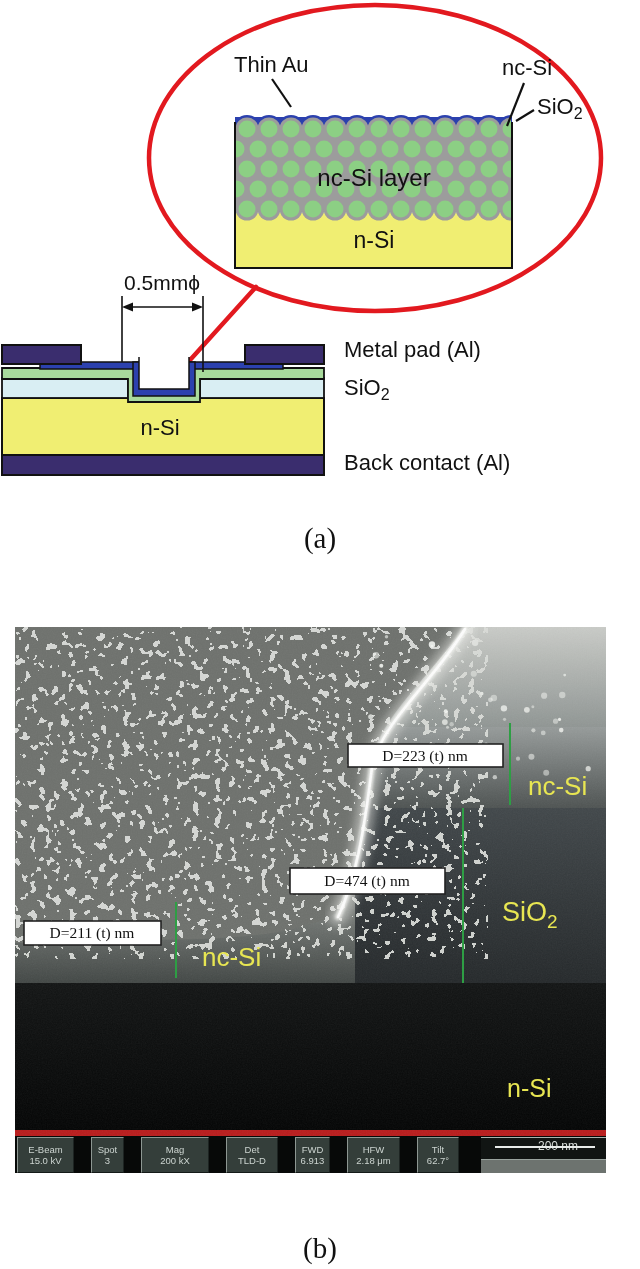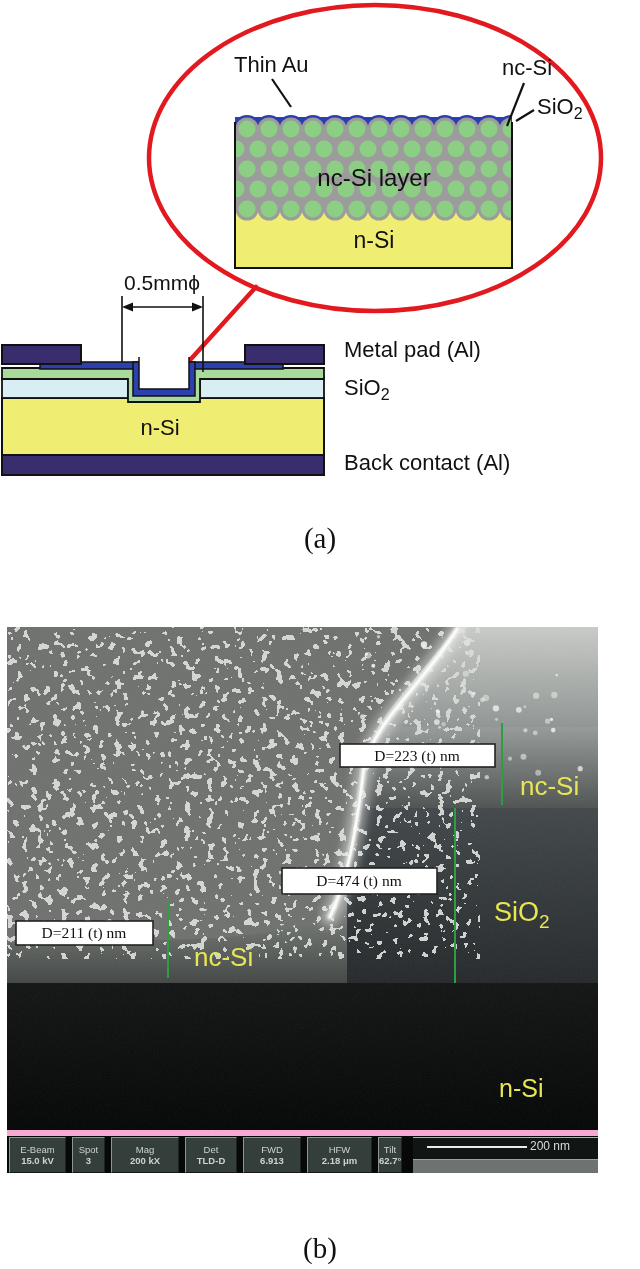--- a/index.html
+++ b/index.html
@@ -2,30 +2,30 @@
 <html><head>
 <meta charset="utf-8">
 <style>
   html,body{margin:0;padding:0;background:#fff;}
   #page{position:relative;width:640px;height:1269px;background:#ffffff;overflow:hidden;
         font-family:"Liberation Sans",sans-serif;}
   .abs{position:absolute;}
   .caption{width:100%;text-align:center;font-family:"Liberation Serif",serif;
            font-size:29px;color:#111;}
   
-  #sem{left:7px;top:627px;width:591px;height:546px;background:#f9a8d4;}
+  #sem{left:15px;top:627px;width:591px;height:546px;background:#b91c1c;}
   
   #databar{position:absolute;left:0;top:509px;width:591px;height:37px;background:#070908;
-           display:flex;align-items:stretch;gap:6px;padding:1px 0 0 2px;box-sizing:border-box;}
+           display:flex;align-items:stretch;gap:17px;padding:1px 0 0 2px;box-sizing:border-box;}
   .dcell{background:#343e3a;border:1px solid #8d9792;border-right-color:#1d2422;
          border-bottom-color:#141a18;color:#ccd4d0;font-size:9.5px;line-height:11px;
          text-align:center;display:flex;flex-direction:column;justify-content:center;
          flex:0 0 auto;box-sizing:border-box;}
   .dcell .lab{white-space:nowrap;}
-  .dcell .val{white-space:nowrap;font-weight:bold;}
+  .dcell .val{white-space:nowrap;}
   #scalecell{flex:1 1 auto;margin-left:5px;display:flex;flex-direction:column;
              border-top:1px solid #aab4af;box-sizing:border-box;background:#111513;}
   #scalerow1{position:relative;flex:1;color:#d7ddd9;font-size:12px;line-height:17px;
              text-align:right;padding-right:28px;}
   #scaleline{position:absolute;left:14px;top:8px;width:100px;height:2px;background:#e8ecea;}
   #scalerow2{height:13px;background:#6d736f;border-top:1px solid #9aa49f;}
 </style>
 </head>
 <body>
 
@@ -333,29 +333,29 @@
         <div class="val">3</div>
       </div>
       <div class="dcell" style="width:68px">
         <div class="lab">Mag</div>
         <div class="val">200 kX</div>
       </div>
       <div class="dcell" style="width:52px">
         <div class="lab">Det</div>
         <div class="val">TLD-D</div>
       </div>
-      <div class="dcell" style="width:58px">
+      <div class="dcell" style="width:35px">
         <div class="lab">FWD</div>
         <div class="val">6.913</div>
       </div>
-      <div class="dcell" style="width:65px">
+      <div class="dcell" style="width:53px">
         <div class="lab">HFW</div>
         <div class="val">2.18 μm</div>
       </div>
-      <div class="dcell" style="width:24px">
+      <div class="dcell" style="width:42px">
         <div class="lab">Tilt</div>
         <div class="val">62.7°</div>
       </div>
       <div id="scalecell">
         <div id="scalerow1">
           <div id="scaleline"></div>
           <span>200 nm</span>
         </div>
         <div id="scalerow2"></div>
       </div>

